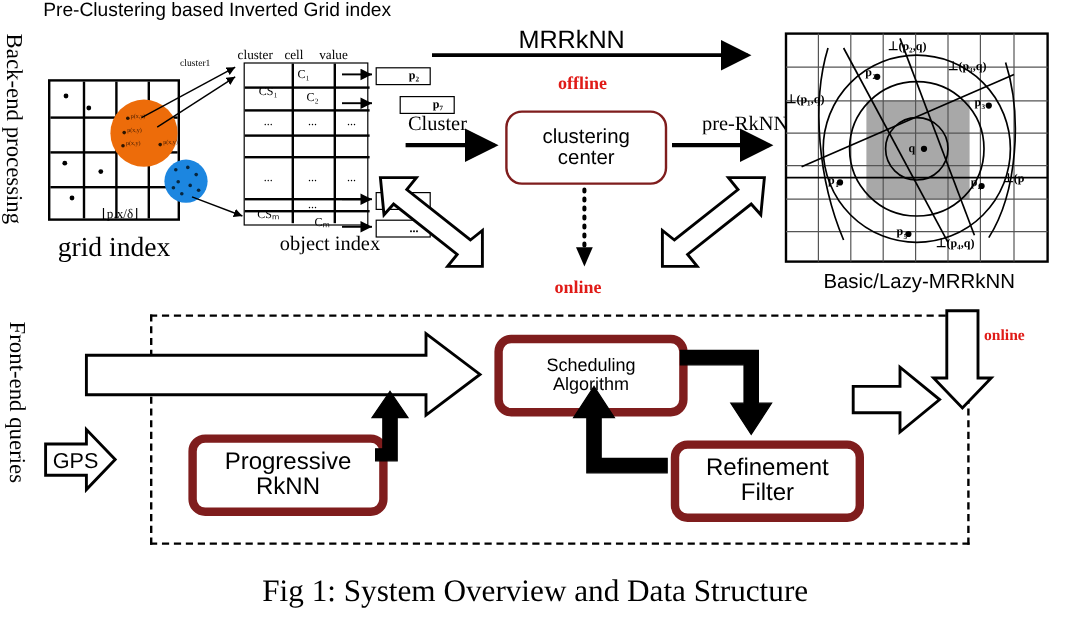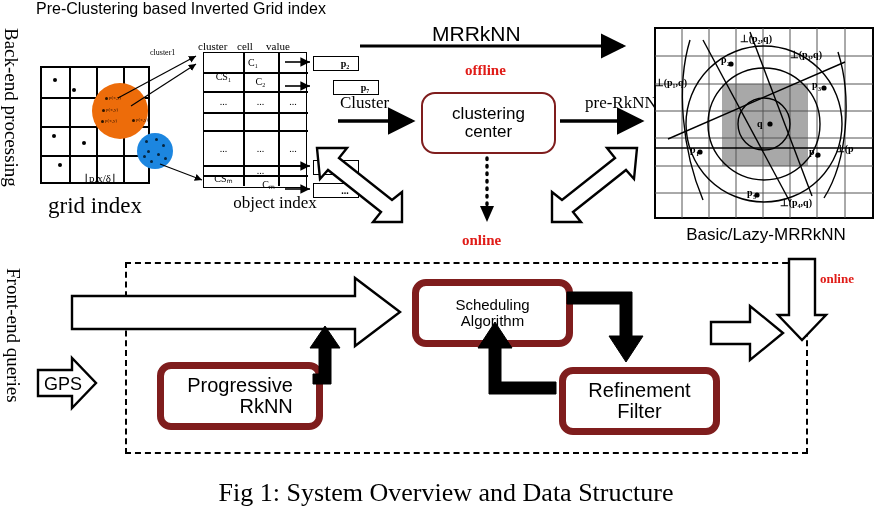--- a/index.html
+++ b/index.html
@@ -51,21 +51,21 @@
   .pbox{position:absolute;border:1.5px solid #000;background:#fff;
         font-family:"Liberation Serif",serif;font-size:10px;font-weight:bold;
         text-align:center;line-height:13px;height:13px;width:26px;padding-left:18px;}
 
   
   .rbox{position:absolute;border:7px solid #7f1d1d;border-radius:14px;background:#fff;
         display:flex;align-items:center;justify-content:center;text-align:center;
         font-family:"Liberation Sans",sans-serif;line-height:1.05;}
   #box-cc{left:421px;top:92px;width:131px;height:58px;font-size:17px;border-width:2.5px;}
   #box-sched{left:412px;top:279px;width:147px;height:54px;font-size:15px;}
-  #box-probe{left:157px;top:362px;width:152px;height:54px;font-size:20px;text-align:right;}
+  #box-probe{left:157px;top:362px;width:152px;height:54px;font-size:20px;}
   #box-filter{left:559px;top:367px;width:147px;height:54px;font-size:20px;}
 
   .reddot{color:#E01B17;font-family:"Liberation Serif",serif;font-weight:bold;}
   #lbl-offline{left:465px;top:62px;font-size:15px;}
   #lbl-online1{left:462px;top:232px;font-size:15px;}
   #lbl-online2{left:820px;top:271px;font-size:13px;}
 
   .plain{position:absolute;font-family:"Liberation Serif",serif;font-size:17px;white-space:nowrap;}
   #lbl-mrrknn{left:432px;top:22px;font-family:"Liberation Sans",sans-serif;font-size:21px;}
   #lbl-cluster{left:340px;top:93px;}

